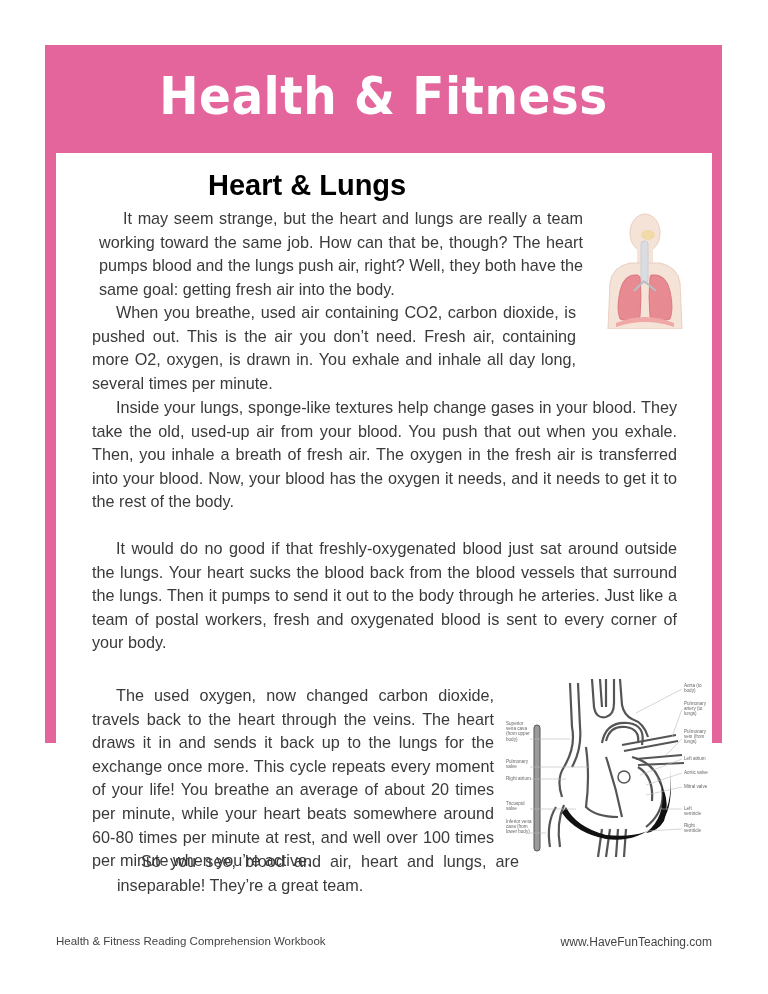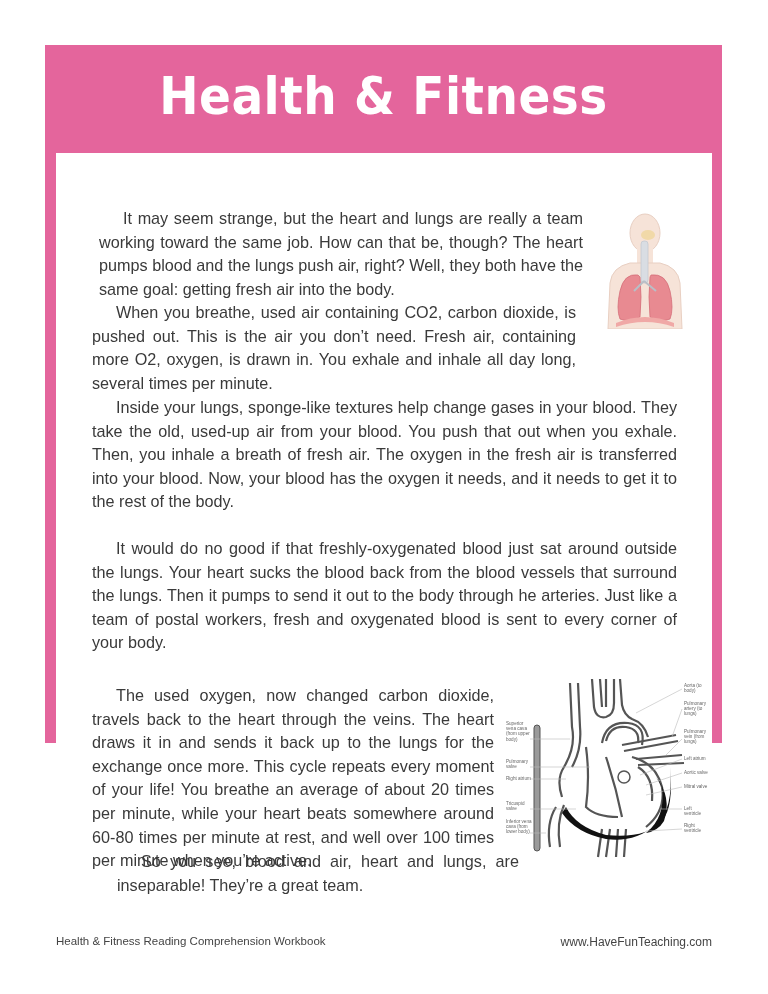--- a/index.html
+++ b/index.html
@@ -21,20 +21,21 @@
   .footer-left { position: absolute; left: 56px; top: 935px; font-size: 11.5px; color: #444; text-align: right; }
   .footer-right { position: absolute; right: 56px; top: 935px; font-size: 12px; color: #444; }
 </style>
 </head>
 <body>
 
 <div class="frame">
   <div class="banner-title">Health &amp; Fitness</div>
 
   <div class="inner">
+    <div class="heading">Heart &amp; Lungs</div>
 
     <p class="para p1">It may seem strange, but the heart and lungs are really a team working toward the same job. How can that be, though? The heart pumps blood and the lungs push air, right? Well, they both have the same goal: getting fresh air into the body.</p>
     <p class="para p2">When you breathe, used air containing CO2, carbon dioxide, is pushed out. This is the air you don’t need. Fresh air, containing more O2, oxygen, is drawn in. You exhale and inhale all day long, several times per minute.</p>
     <p class="para p3">Inside your lungs, sponge-like textures help change gases in your blood. They take the old, used-up air from your blood. You push that out when you exhale. Then, you inhale a breath of fresh air. The oxygen in the fresh air is transferred into your blood. Now, your blood has the oxygen it needs, and it needs to get it to the rest of the body.</p>
     <p class="para p4">It would do no good if that freshly-oxygenated blood just sat around outside the lungs. Your heart sucks the blood back from the blood vessels that surround the lungs. Then it pumps to send it out to the body through he arteries. Just like a team of postal workers, fresh and oxygenated blood is sent to every corner of your body.</p>
     <p class="para p5">The used oxygen, now changed carbon dioxide, travels back to the heart through the veins. The heart draws it in and sends it back up to the lungs for the exchange once more. This cycle repeats every moment of your life! You breathe an average of about 20 times per minute, while your heart beats somewhere around 60-80 times per minute at rest, and well over 100 times per minute when you’re active.</p>
     <p class="para p6">So you see, blood and air, heart and lungs, are inseparable! They’re a great team.</p>
 
     <div class="lungs-img">
       <svg width="90" height="118" viewBox="0 0 90 118">

